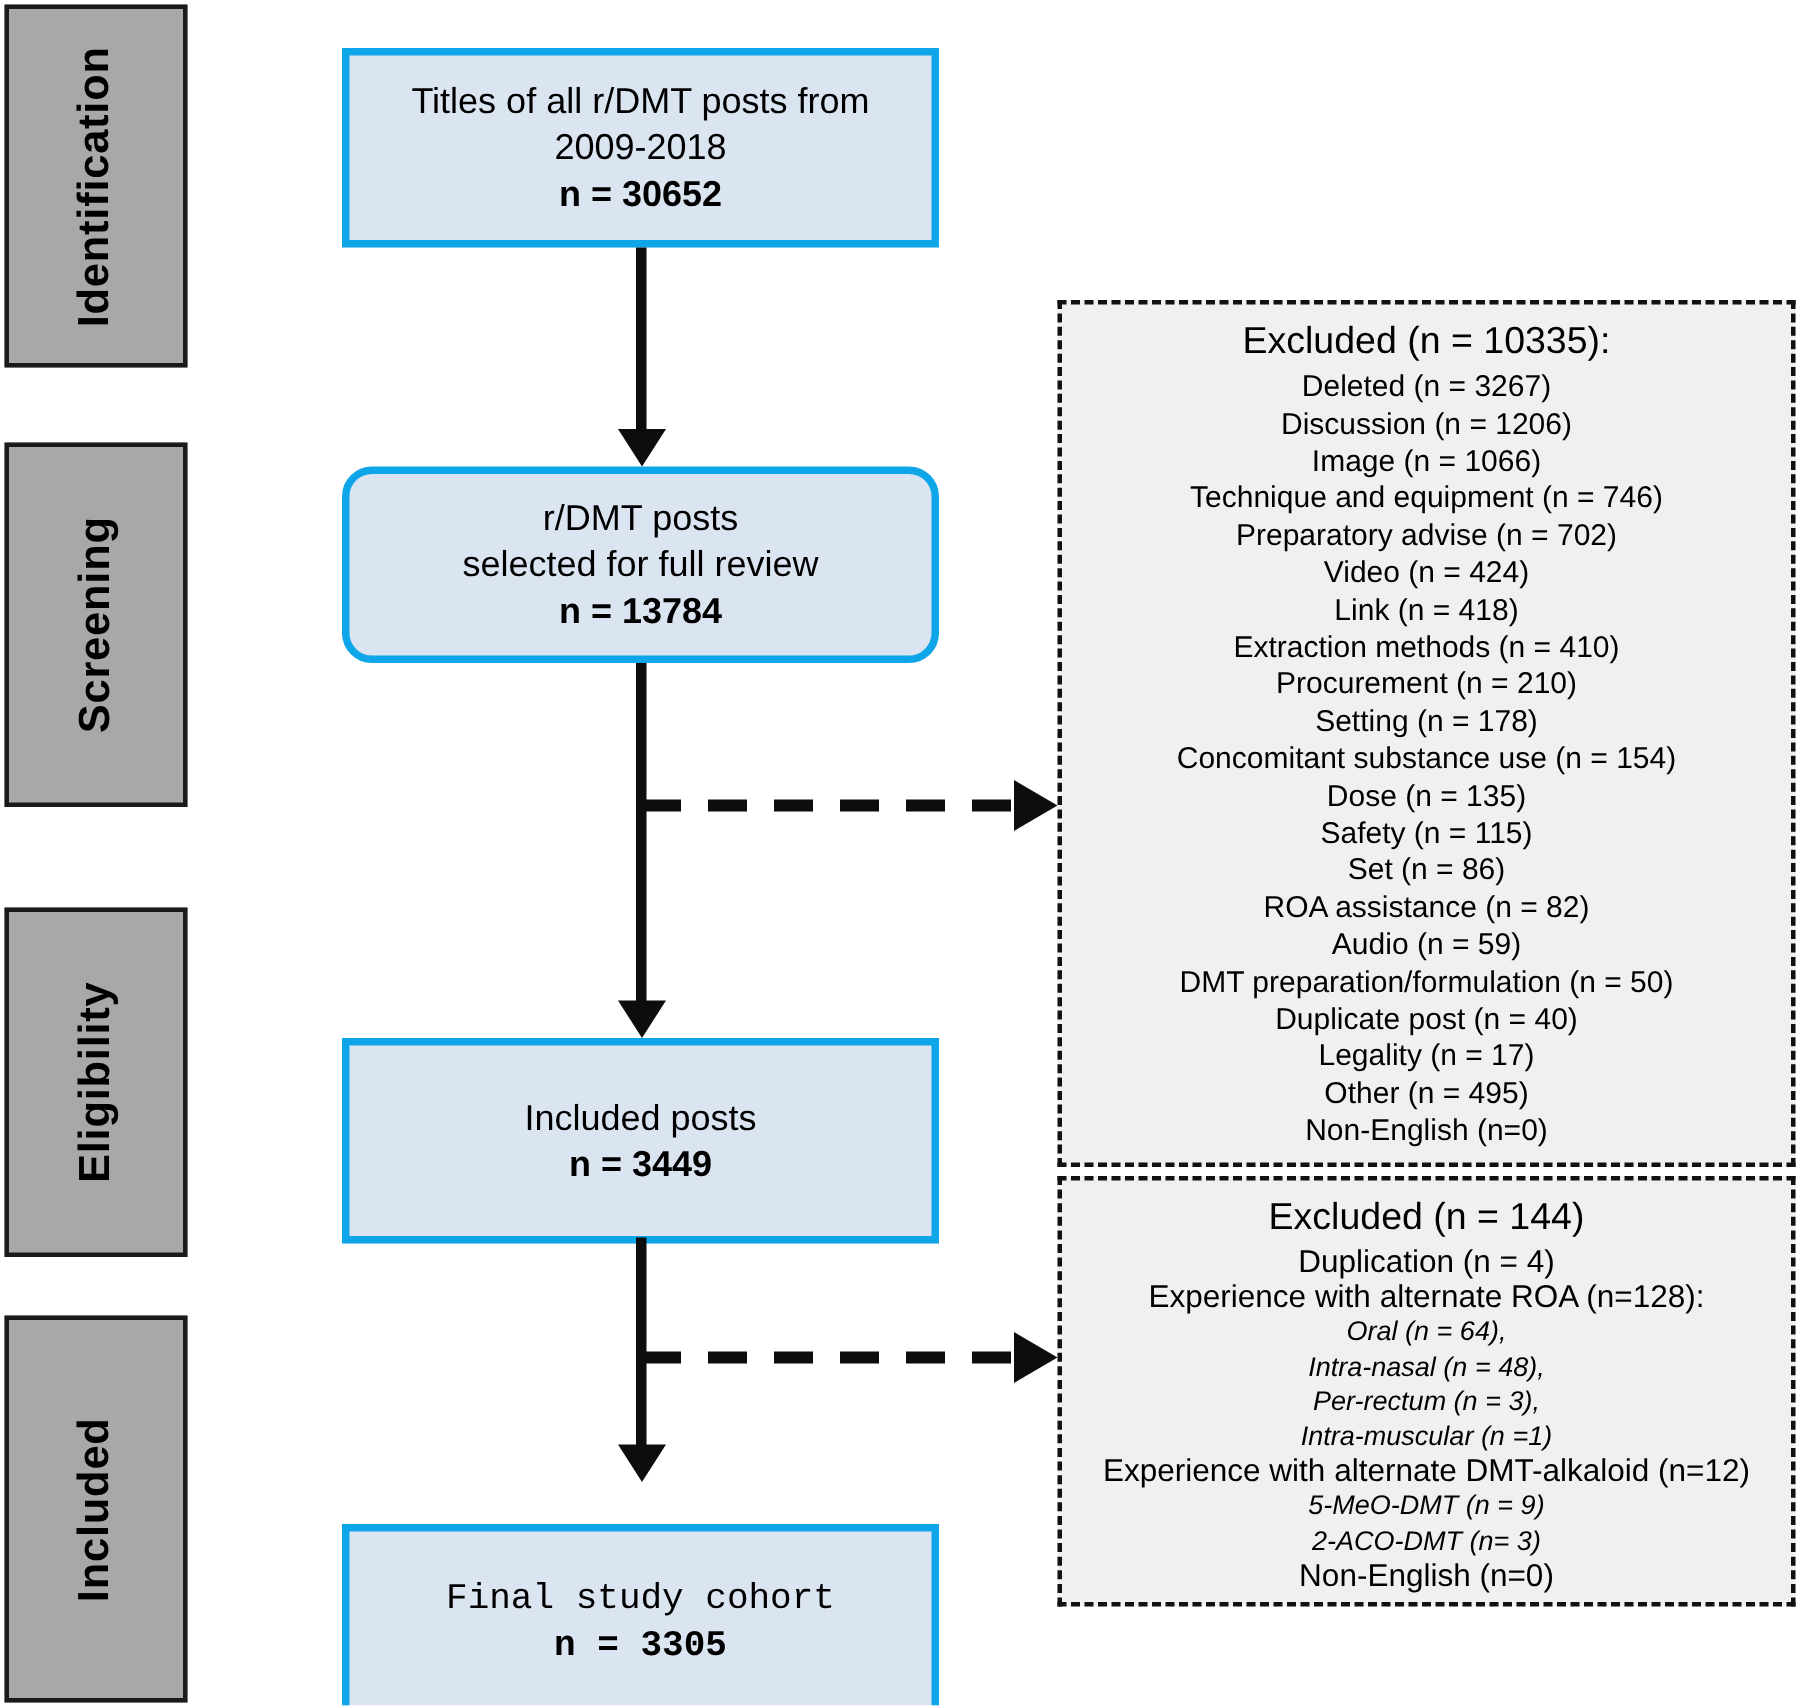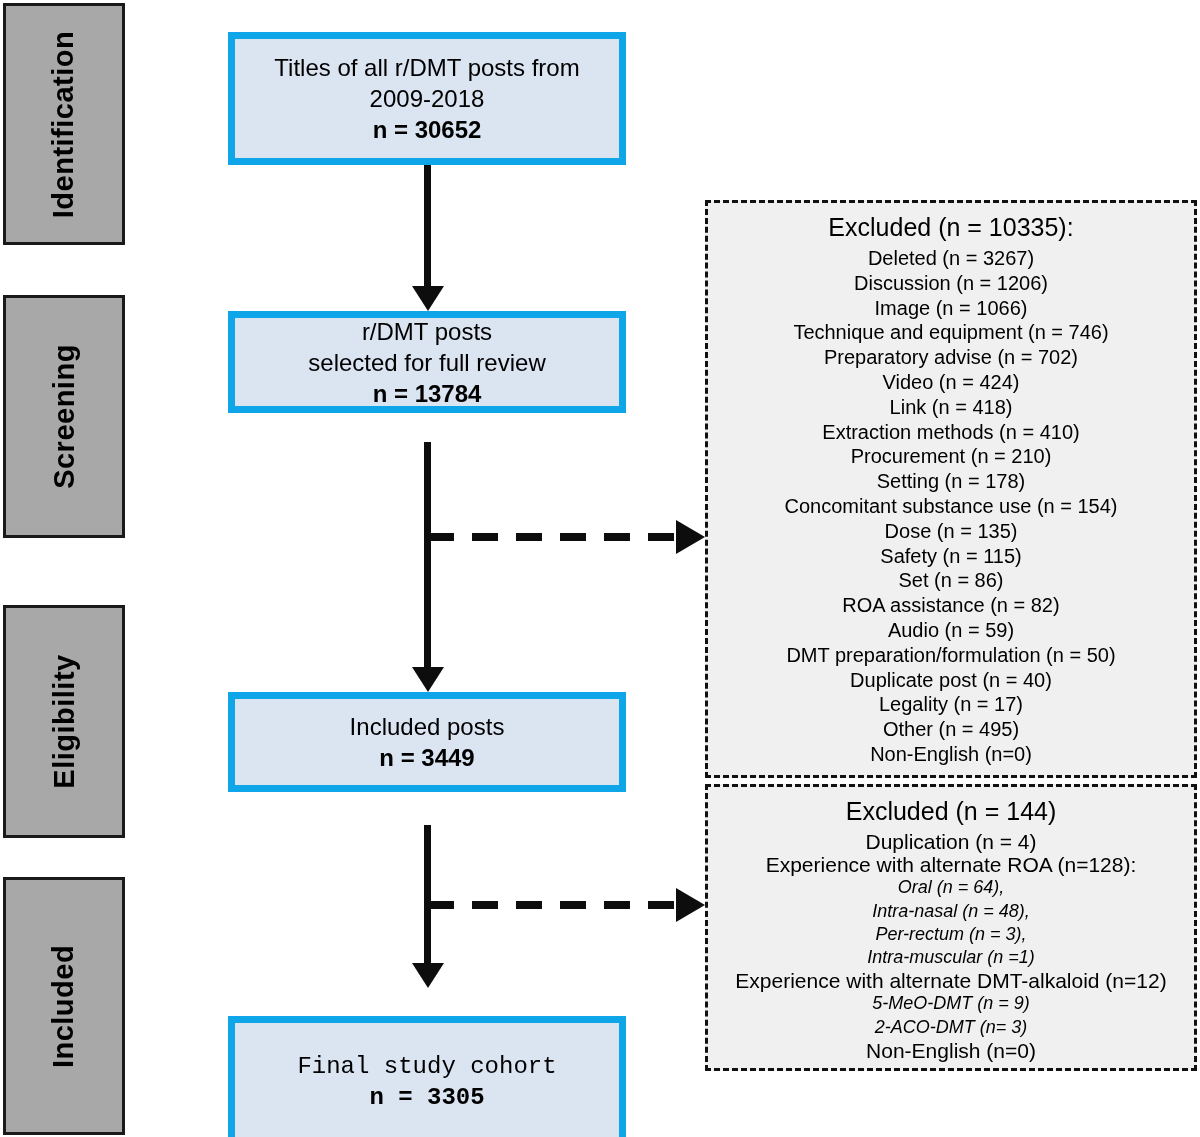--- a/index.html
+++ b/index.html
@@ -32,21 +32,21 @@
     font-weight: bold;
     letter-spacing: 0.5px;
   }
 
   
   .flowbox {
     position: absolute;
     left: 228px;
     width: 398px;
     background: #dbe4f1;
-    border: 7px solid #0ea5e9;
+    border: 5px solid #0ea5e9;
     box-sizing: border-box;
     display: flex;
     flex-direction: column;
     align-items: center;
     justify-content: center;
     text-align: center;
     font-size: 24px;
     line-height: 31px;
   }
   .flowbox .n-line { font-weight: bold; }
@@ -120,27 +120,27 @@
   <div class="stage" style="top:877px; height:258px;">
     <span class="stage-label">Included</span>
   </div>
 
   <div class="flowbox" style="top:32px; height:133px;">
     <div>Titles of all r/DMT posts from</div>
     <div>2009-2018</div>
     <div class="n-line">n = 30652</div>
   </div>
 
-  <div class="flowbox" style="top:311px; height:102px;">
+  <div class="flowbox" style="top:311px; height:131px;border-radius:20px;">
     <div>r/DMT posts</div>
     <div>selected for full review</div>
     <div class="n-line">n = 13784</div>
   </div>
 
-  <div class="flowbox" style="top:692px; height:100px;">
+  <div class="flowbox" style="top:692px; height:137px;">
     <div>Included posts</div>
     <div class="n-line">n = 3449</div>
   </div>
 
   <div class="flowbox" style="top:1016px; height:131px;font-family:Liberation Mono, monospace;">
     <div>Final study cohort</div>
     <div class="n-line">n = 3305</div>
   </div>
 
   <div class="v-line" style="top:165px; height:122px;"></div>

